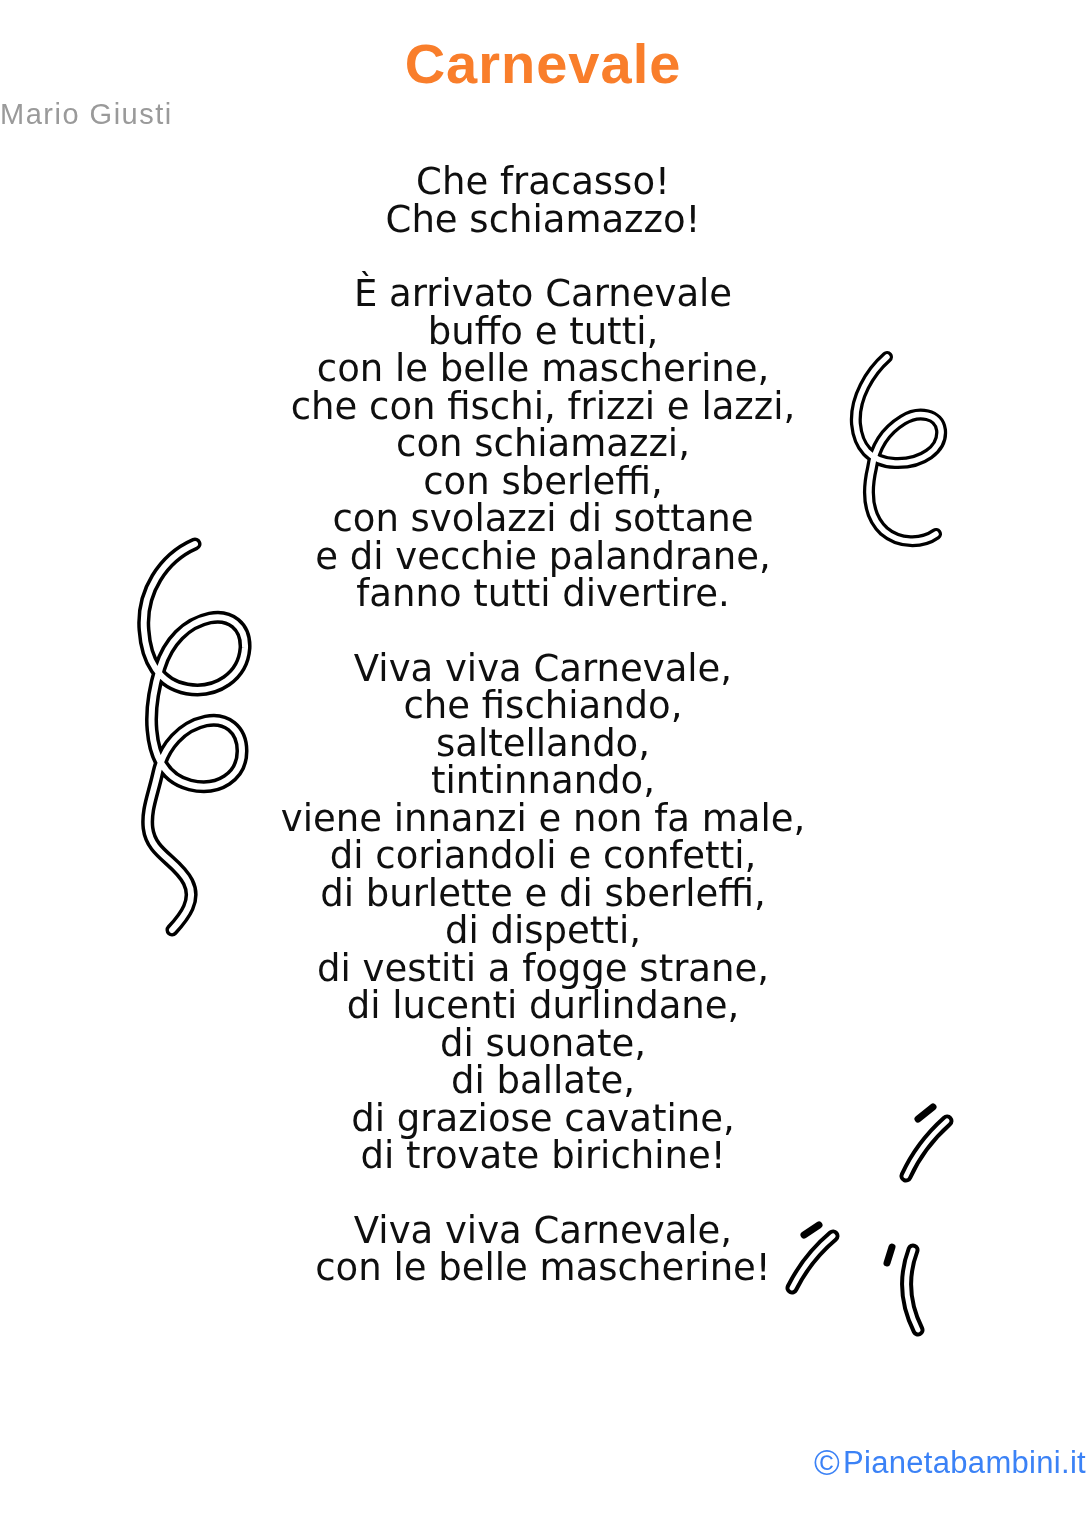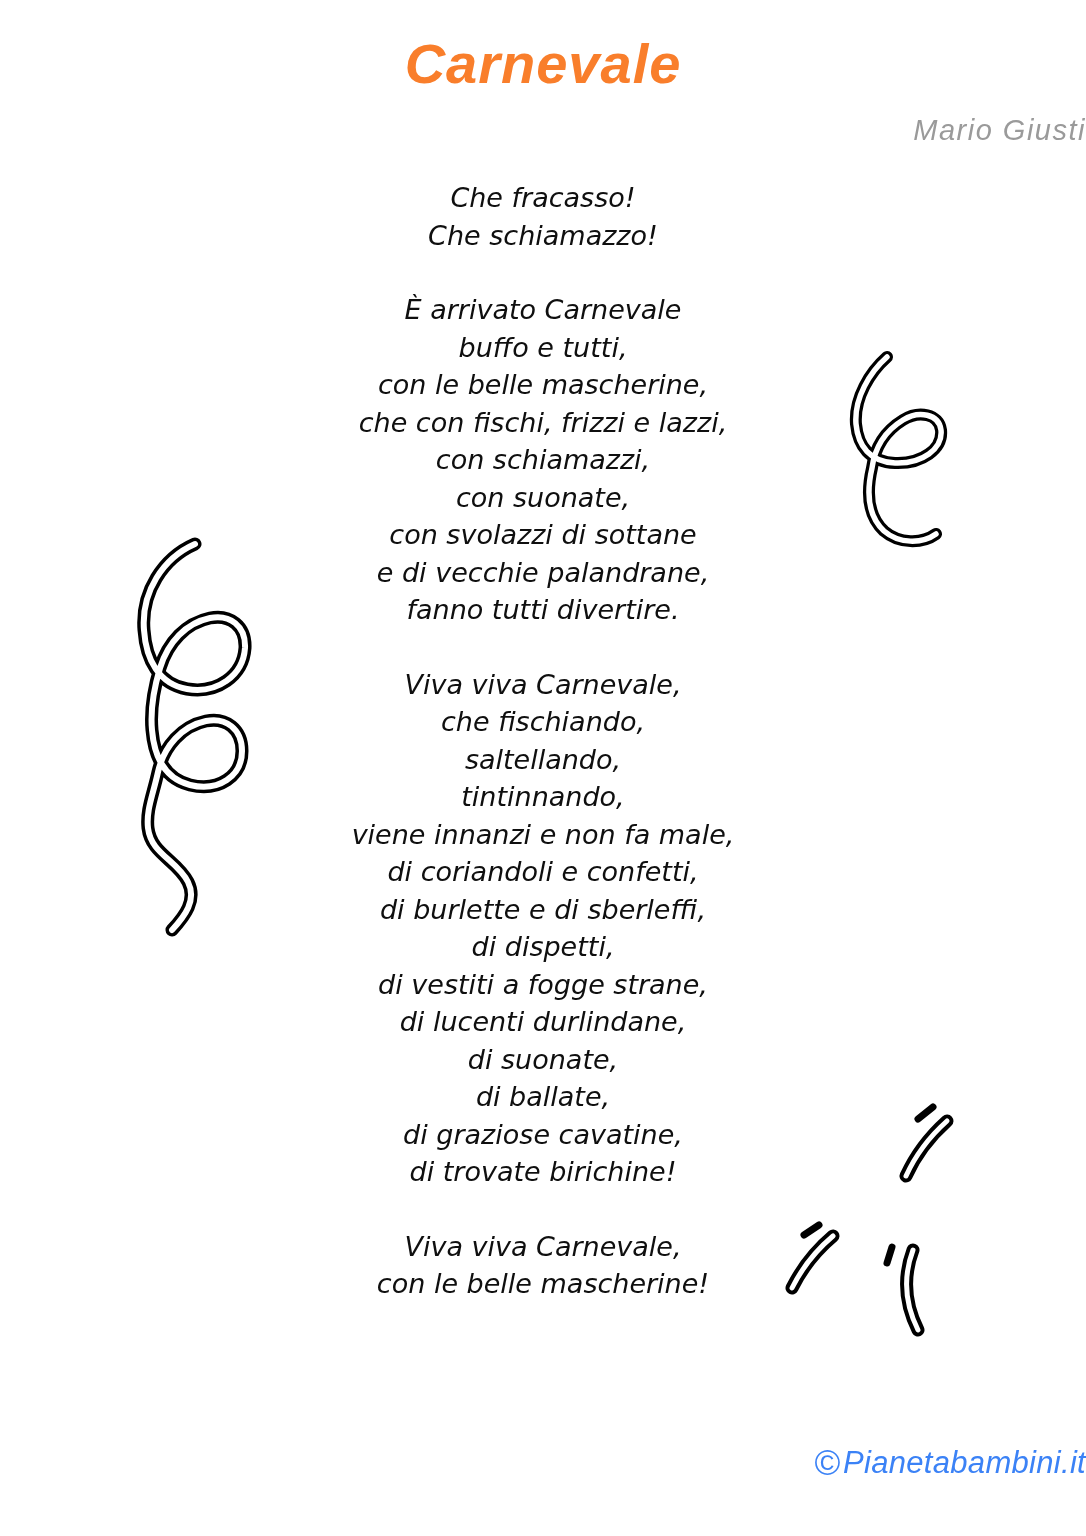--- a/index.html
+++ b/index.html
@@ -6,46 +6,45 @@
   html, body { background: #ffffff; }
   .page {
     position: relative;
     width: 1086px;
     height: 1534px;
     margin: 0 auto;
     background: #ffffff;
     overflow: hidden;
     font-family: "DejaVu Sans", "Liberation Sans", sans-serif;
     color: #0f0f0f;
-    font-style: italic;
   }
   .title {
     padding-top: 36px;
     text-align: center;
     font-family: "Liberation Sans", sans-serif;
     font-weight: 700;
     font-size: 56px;
     line-height: 1;
     letter-spacing: 1px;
     color: #F97E2B;
   }
   .author {
-    margin-top: 24px;
-    text-align: right;
+    margin-top: 8px;
+    text-align: left;
     font-family: "Liberation Sans", sans-serif;
     font-weight: 500;
     font-size: 29px;
     line-height: 1;
     letter-spacing: 1.5px;
     color: #9A9A9A;
   }
   .poem {
     margin-top: 34px;
     text-align: center;
-    font-size: 27px;
+    font-size: 37px;
     line-height: 37.5px;
     color: #0f0f0f;
   }
   .stanza { margin-bottom: 37px; }
   .footer {
     position: absolute;
     top: 1441px;
     left: 0;
     width: 100%;
     text-align: right;
@@ -82,21 +81,21 @@
     <div class="stanza">
       <p>Che fracasso!</p>
       <p>Che schiamazzo!</p>
     </div>
     <div class="stanza">
       <p>È arrivato Carnevale</p>
       <p>buffo e tutti,</p>
       <p>con le belle mascherine,</p>
       <p>che con fischi, frizzi e lazzi,</p>
       <p>con schiamazzi,</p>
-      <p>con suonate,</p>
+      <p>con sberleffi,</p>
       <p>con svolazzi di sottane</p>
       <p>e di vecchie palandrane,</p>
       <p>fanno tutti divertire.</p>
     </div>
     <div class="stanza">
       <p>Viva viva Carnevale,</p>
       <p>che fischiando,</p>
       <p>saltellando,</p>
       <p>tintinnando,</p>
       <p>viene innanzi e non fa male,</p>

